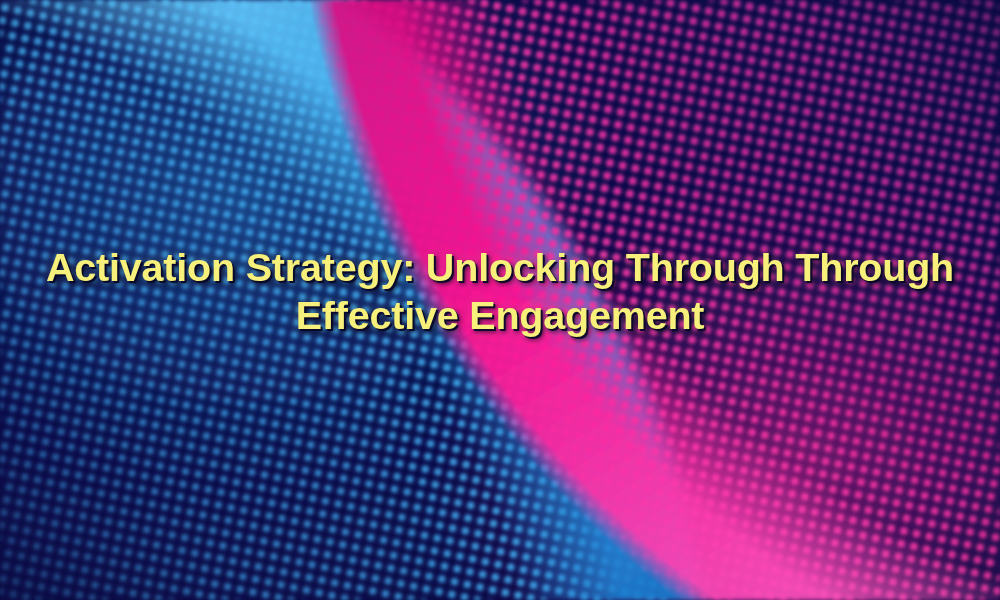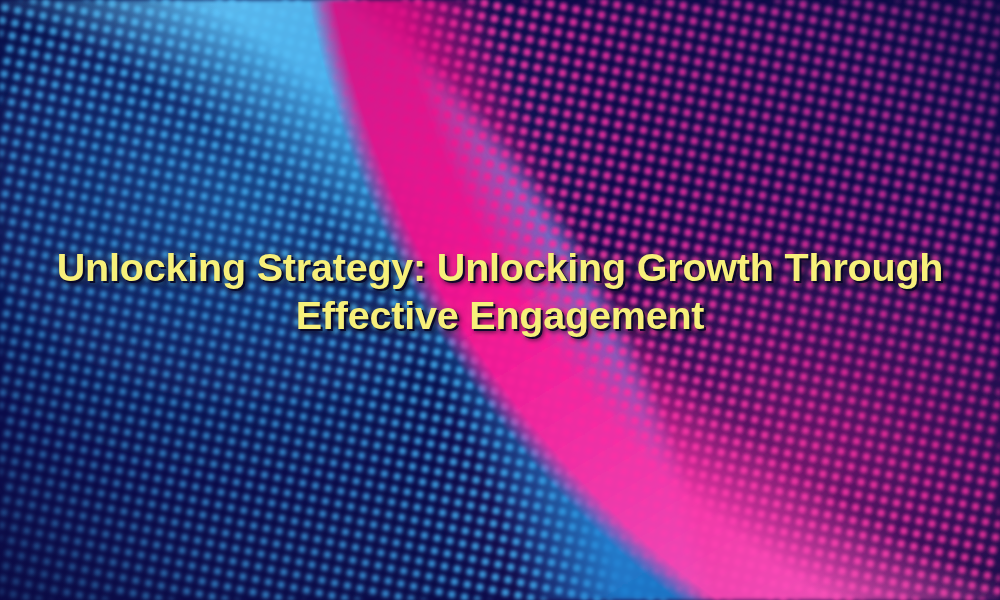--- a/index.html
+++ b/index.html
@@ -249,17 +249,17 @@
     <g mask="url(#maskPinkBand)" opacity="0.92">
       <rect width="1000" height="600" fill="url(#pinkBandFill)" filter="url(#soften)"></rect>
     </g>
 
     <path d="M 330 0 C 470 150 560 330 620 600 L 430 600 C 400 360 330 170 230 0 Z" fill="#0b0b44" opacity="0.0"></path>
   </svg>
 
   <div class="vignette"></div>
 
   <div class="headline-wrap">
-    <h1 class="headline">Unlocking Strategy: Unlocking Growth Through
+    <h1 class="headline">Activation Strategy: Unlocking Through Through
 Effective Engagement</h1>
   </div>
 
 </div>
 
 </body></html>

